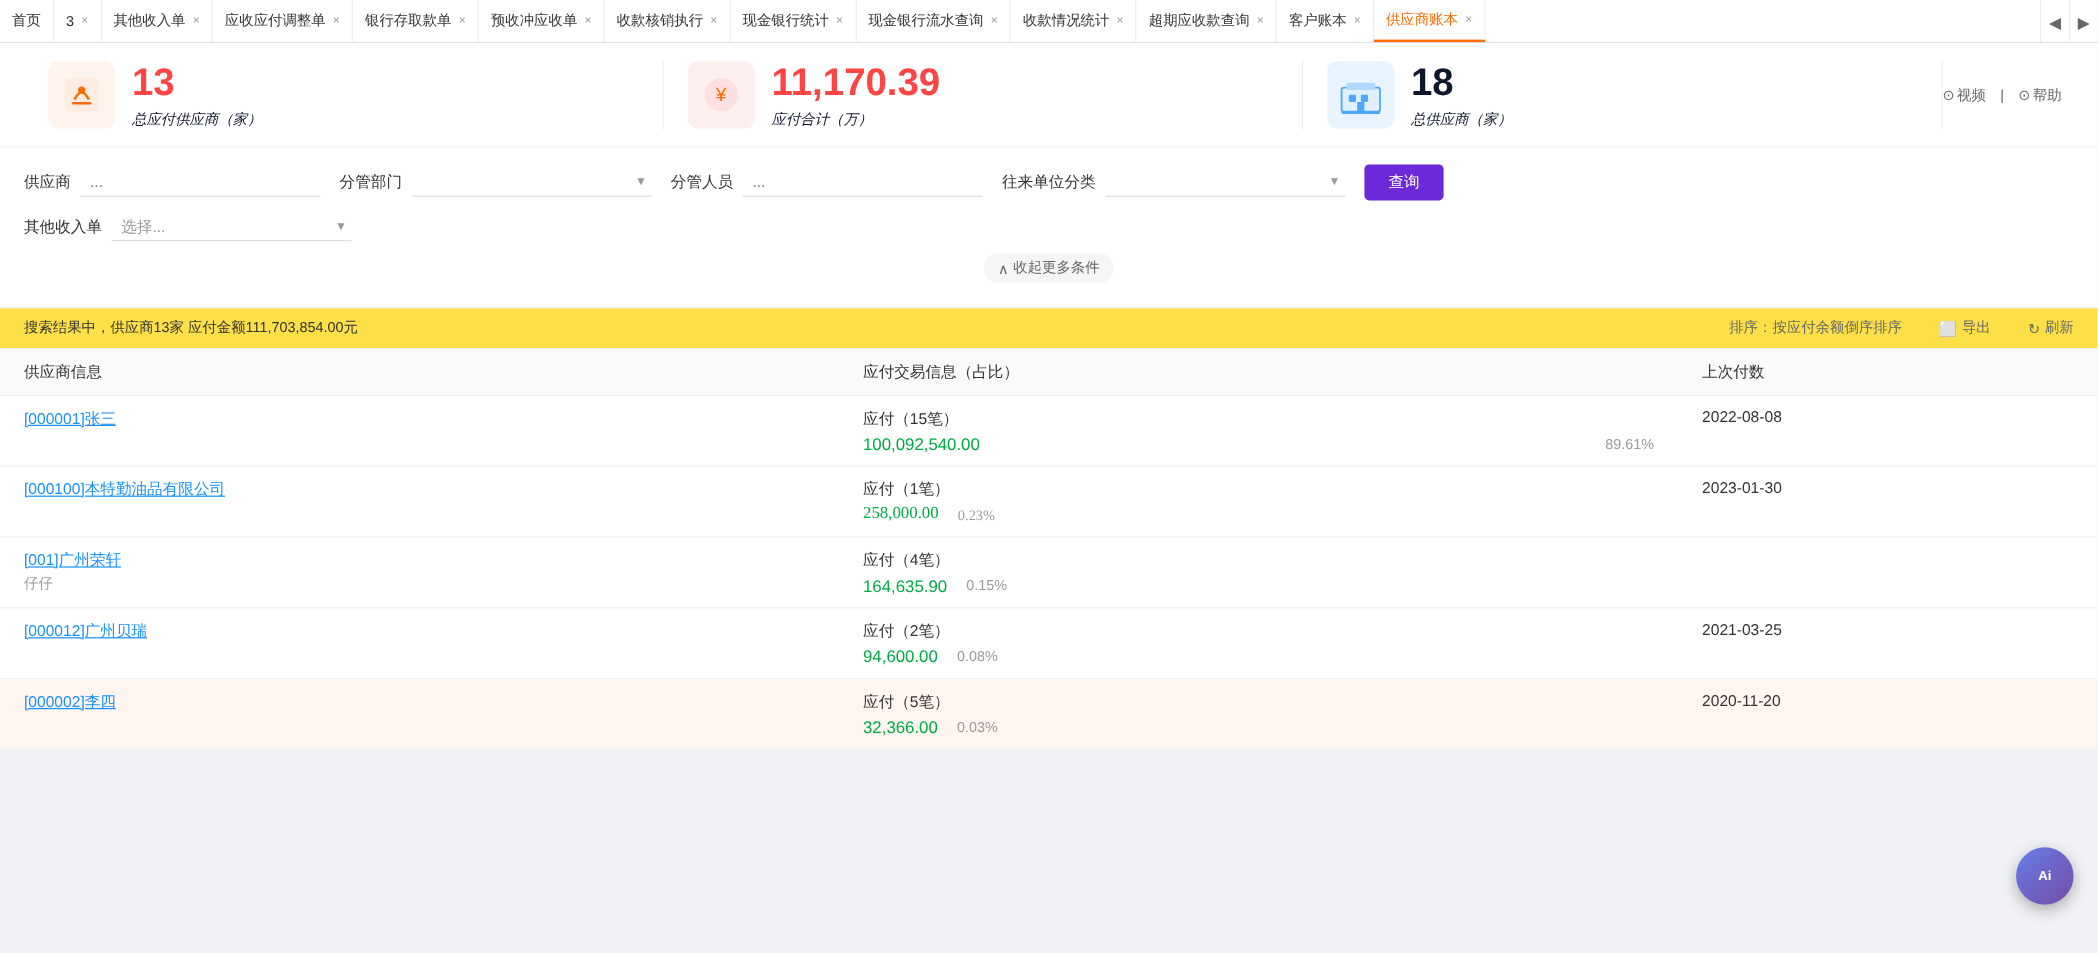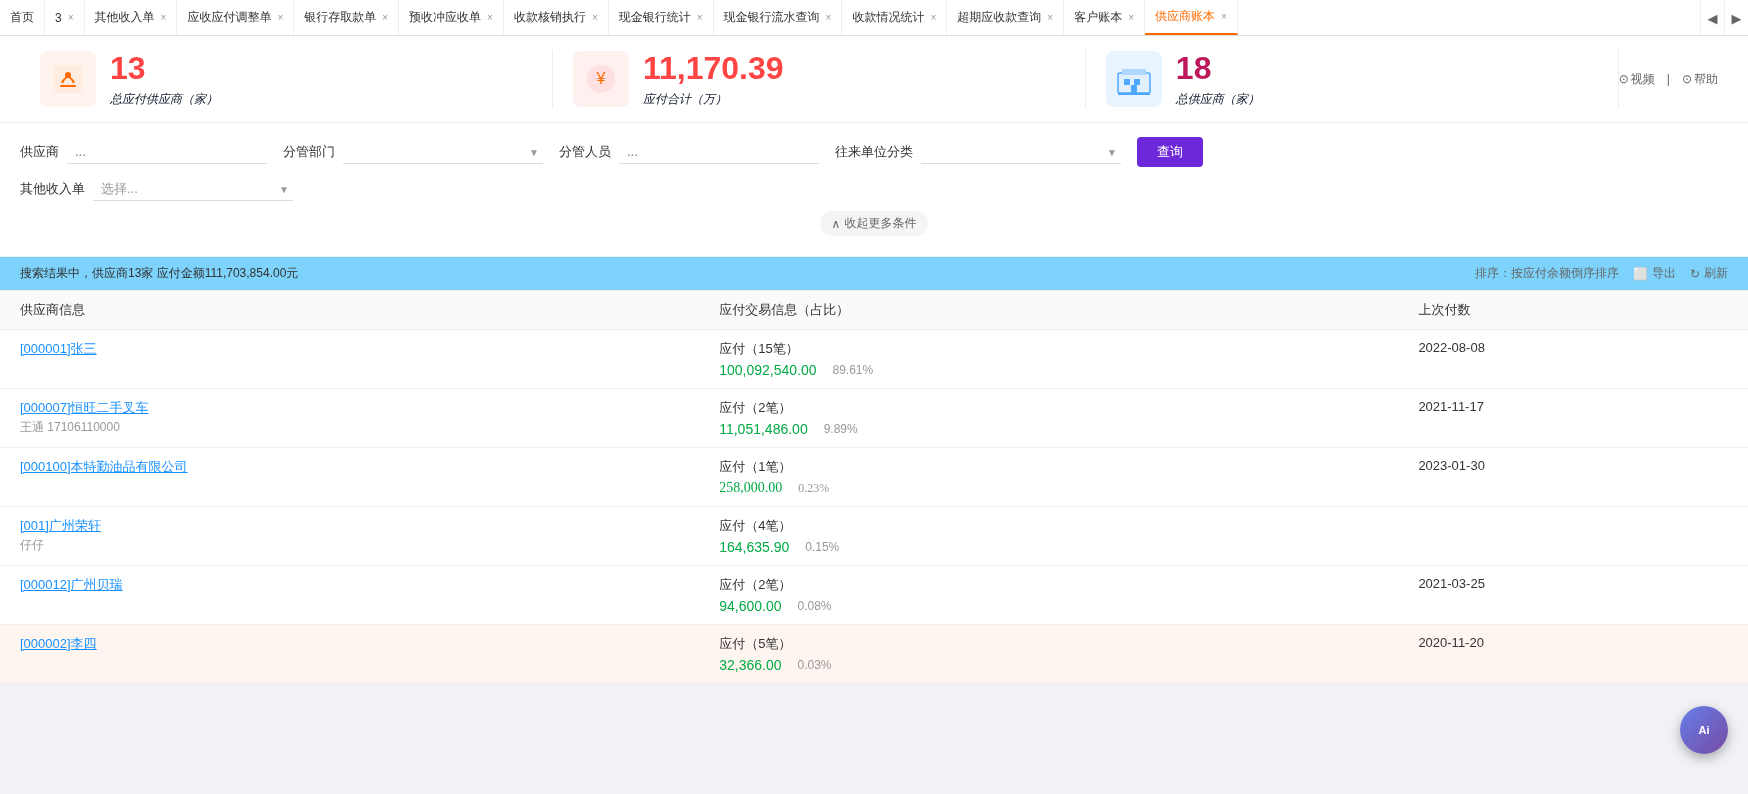--- a/index.html
+++ b/index.html
@@ -37,21 +37,21 @@
       width: 56px; height: 56px; border-radius: 8px;
       display: flex; align-items: center; justify-content: center;
       font-size: 28px;
     }
     .stat-icon.orange { background: #fff3ee; color: #ff6b00; }
     .stat-icon.pink { background: #fff0f0; color: #ff6b00; }
     .stat-icon.blue { background: #e8f4ff; color: #4da6ff; }
     .stat-number { font-size: 32px; font-weight: bold; color: #ff4444; }
     .stat-label { font-size: 12px; color: #0f172a; margin-top: 4px; font-style: italic; }
     .stat-info { display: flex; flex-direction: column; }
-    .stat-number-black { font-size: 32px; font-weight: bold; color: #be185d; }
+    .stat-number-black { font-size: 32px; font-weight: bold; color: #0f172a; }
 
     
     .top-help {
       display: flex; align-items: center; gap: 12px;
       font-size: 12px; color: #666; margin-left: auto; padding-right: 10px;
     }
     .help-item { cursor: pointer; display: flex; align-items: center; gap: 2px; }
 
     
     .filter-area {
@@ -80,24 +80,24 @@
     .collapse-btn {
       display: flex; align-items: center; justify-content: center;
       gap: 4px; color: #666; font-size: 12px; cursor: pointer;
       padding: 4px 12px; background: #f5f5f5; border-radius: 12px;
       margin: 6px auto; width: fit-content;
     }
 
     
     .results-bar {
       display: flex; align-items: center; justify-content: space-between;
-      background: #7dd3fc; padding: 8px 20px; border-bottom: 1px solid #eee;
+      background: #fde047; padding: 8px 20px; border-bottom: 1px solid #eee;
       font-size: 12px; color: #333;
     }
-    .results-actions { display: flex; align-items: center; gap: 14px; }
+    .results-actions { display: flex; align-items: center; gap: 31px; }
     .results-action { display: flex; align-items: center; gap: 4px; cursor: pointer; color: #666; }
     .sort-select { font-size: 12px; color: #666; cursor: pointer; }
 
     
     .data-table { width: 100%; background: #fff; border-collapse: collapse; }
     .table-header { background: #fafafa; }
     .table-header th {
       padding: 10px 20px; text-align: left; font-weight: 500;
       color: #333; border-bottom: 1px solid #eee; font-size: 13px;
     }
@@ -318,43 +318,27 @@
     </thead>
     <tbody id="table-body">
 
     <tr class="table-row">
       <td>
         <div class="supplier-link">[000001]张三</div>
 
       </td>
       <td>
         <div class="payable-count">应付（15笔）</div>
-        <div style="display:flex;align-items:center;">
+        <div style="display:flex;align-items:center;justify-content:space-between;">
           <span class="payable-amount">100,092,540.00</span>
           <span class="payable-pct">89.61%</span>
         </div>
       </td>
       <td>
         <span class="date-text">2022-08-08</span>
-      </td>
-    </tr>
-        <tr class="table-row">
-      <td>
-        <div class="supplier-link">[000007]恒旺二手叉车</div>
-        <div class="supplier-sub">王通  17106110000</div>
-      </td>
-      <td>
-        <div class="payable-count">应付（2笔）</div>
-        <div style="display:flex;align-items:center;">
-          <span class="payable-amount">11,051,486.00</span>
-          <span class="payable-pct">9.89%</span>
-        </div>
-      </td>
-      <td>
-        <span class="date-text">2021-11-17</span>
       </td>
     </tr>
         <tr class="table-row">
       <td>
         <div class="supplier-link">[000100]本特勤油品有限公司</div>
 
       </td>
       <td>
         <div class="payable-count">应付（1笔）</div>
         <div style="display:flex;align-items:center;font-family:Liberation Serif, serif;">

